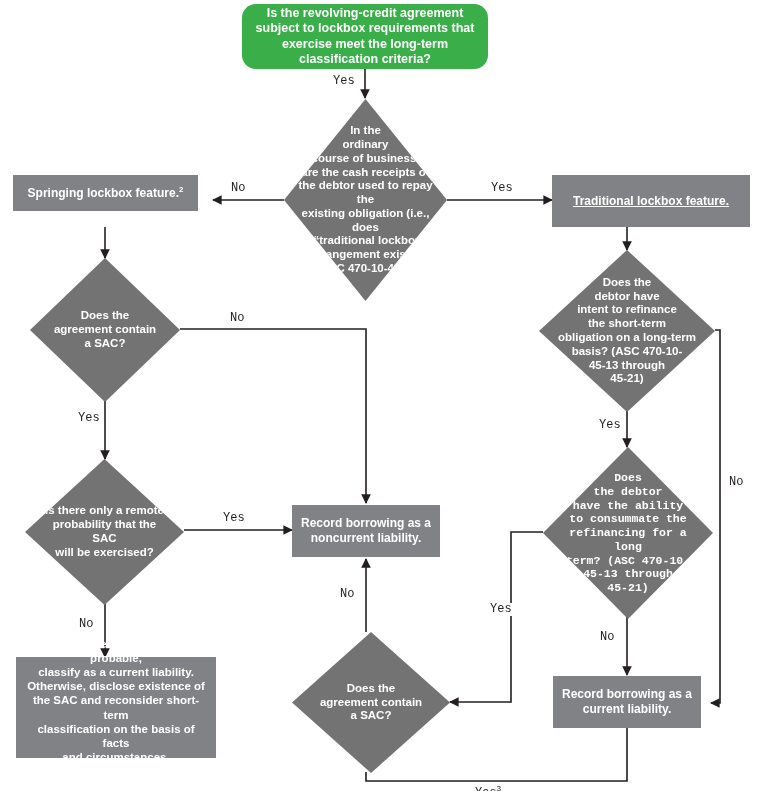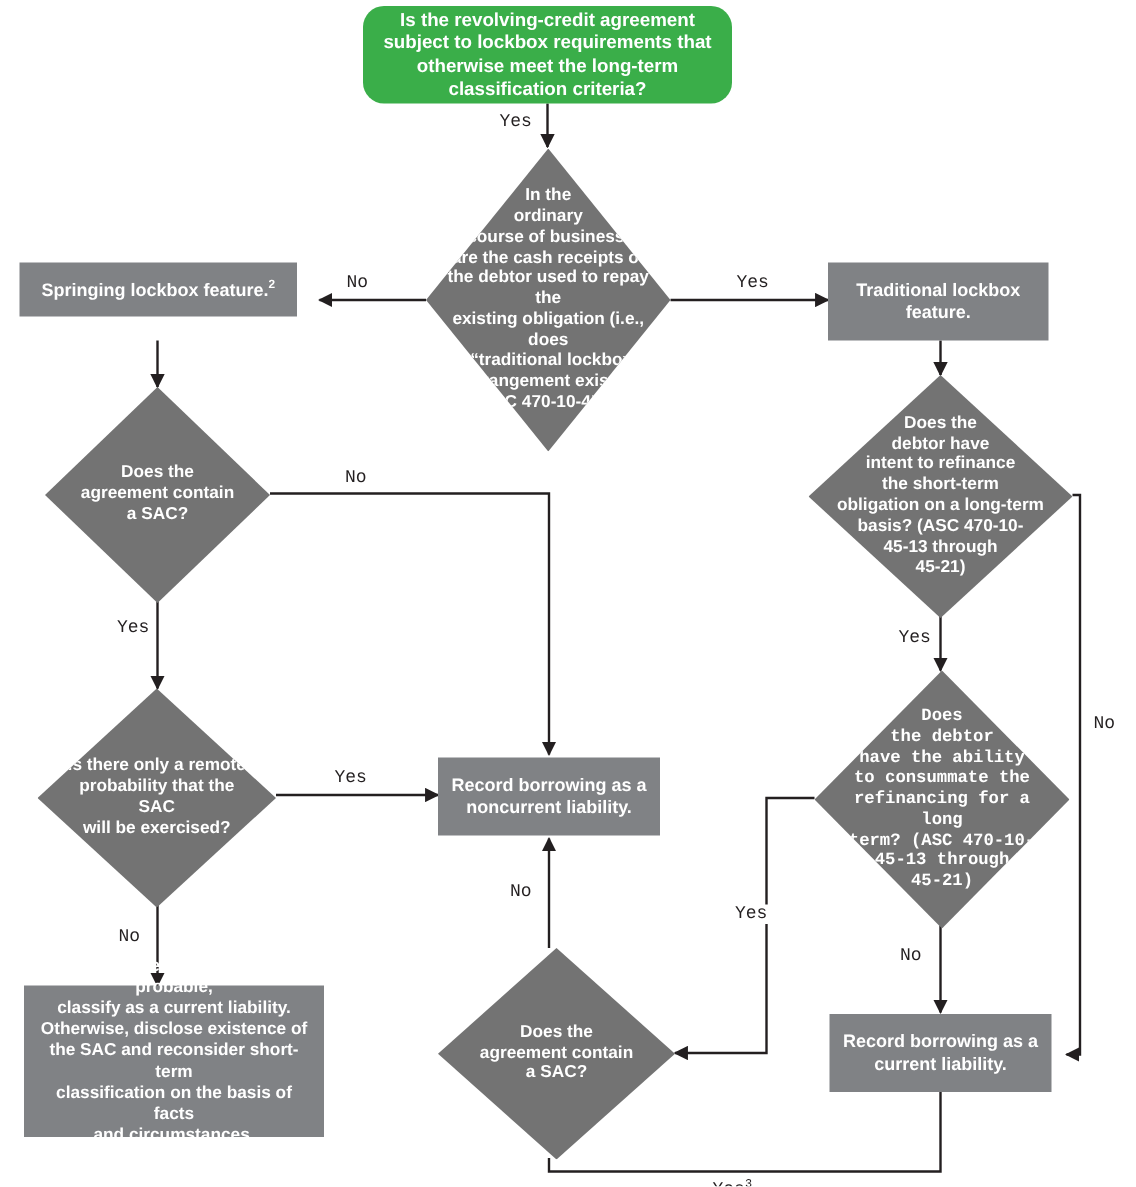--- a/index.html
+++ b/index.html
@@ -123,40 +123,40 @@
 
       <path d="M 627 617 L 627 675" marker-end="url(#arrow)"></path>
 
       <path d="M 366 632 L 366 559" marker-end="url(#arrow)"></path>
 
       <path d="M 366 772 L 366 781 L 627 781 L 627 706" marker-end="url(#arrow)"></path>
     </g>
   </svg>
 
   <div class="node n-start" style="left:242px; top:4px; width:246px; height:65px;">
-    <span class="txt">Is the revolving-credit agreement subject to lockbox requirements that otherwise meet the long-term classification criteria?</span>
+    <span class="txt">Is the revolving-credit agreement subject to lockbox requirements that exercise meet the long-term classification criteria?</span>
   </div>
 
   <div class="node n-dec" style="left:284px; top:99px; width:163px; height:202px;">
     <span class="txt" style="width:86%;">In the
 ordinary
 course of business,
 are the cash receipts of
 the debtor used to repay the
 existing obligation (i.e., does
 a “traditional lockbox”
 arrangement exist)?
 (ASC 470-10-45-5)</span>
   </div>
 
   <div class="node n-proc" style="left:13px; top:175px; width:185px; height:36px;">
     <span class="txt"><span>Springing lockbox feature.</span><sup>2</sup></span>
   </div>
 
-  <div class="node n-proc" style="left:552px; top:175px; width:147px; height:52px;">
+  <div class="node n-proc" style="left:552px; top:175px; width:198px; height:52px;text-decoration:underline;">
     <span class="txt">Traditional lockbox feature.</span>
   </div>
 
   <div class="node n-dec" style="left:30px; top:258px; width:150px; height:144px;">
     <span class="txt" style="width:84%;">Does the
 agreement contain
 a SAC?</span>
   </div>
 
   <div class="node n-dec" style="left:539px; top:250px; width:176px; height:162px;">

